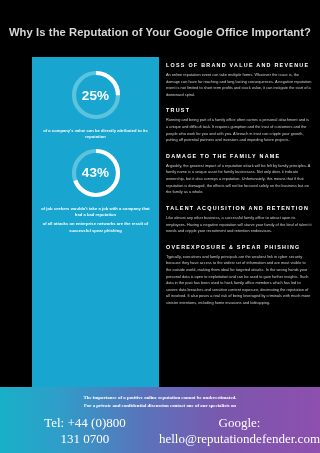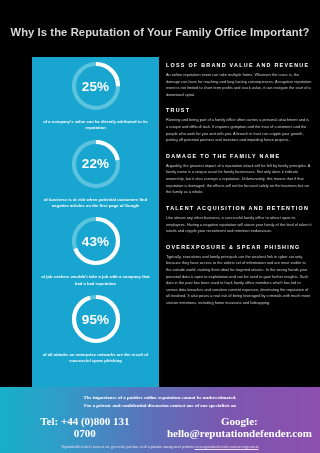--- a/index.html
+++ b/index.html
@@ -21,20 +21,21 @@
     letter-spacing:.1px;
     color:#d8d8d8;
   }
 
   
   .stats-panel {
     position:absolute;
     left:32px; top:57px;
     width:127px; height:330px;
     background:#18a5cf;
+    padding-top:9px;
   }
   .stat { width:100%; text-align:center; margin-bottom:3px; }
   .ring-wrap {
     position:relative;
     width:58px; height:58px;
     margin:0 auto 4px auto;
   }
   .ring-wrap svg { display:block; width:58px; height:58px; transform:rotate(-90deg); }
   .ring-bg { fill:none; stroke:#5cc3de; stroke-width:4.2; }
   .ring-fg { fill:none; stroke:#ffffff; stroke-width:4.2; stroke-linecap:butt; }
@@ -85,22 +86,22 @@
     font-family:"Liberation Serif", serif;
   }
   .f-lead {
     font-size:4.9px;
     font-weight:bold;
     line-height:1.62;
     color:#ffffff;
   }
   .f-contact {
     margin-top:5px;
-    font-size:11px;
-    font-weight:bold;
+    font-size:13px;
+    font-weight:normal;
     color:#ffffff;
     display:flex;
     justify-content:center;
     gap:24px;
     letter-spacing:0px;
     margin-left:35px;
   }
   .f-terms {
     margin-top:6px;
     font-size:3.5px;
@@ -115,65 +116,48 @@
     display:flex;
     justify-content:center;
     align-items:center;
     gap:6px;
   }
   .f-copy .sep { color:#cdbcd8; }
 </style>
 </head>
 <body>
 
-<h1 class="title">Why Is the Reputation of Your Family Office Important?</h1>
+<h1 class="title">Why Is the Reputation of Your Google Office Important?</h1>
 
 <section class="stats-panel">
 
   <div class="stat">
     <div class="ring-wrap">
       <svg viewBox="0 0 58 58">
         <circle class="ring-bg" cx="29" cy="29" r="22"></circle>
         <circle class="ring-fg" cx="29" cy="29" r="22" stroke-dasharray="34.55751918948772 103.67255756846316"></circle>
       </svg>
       <span class="ring-val">25%</span>
     </div>
     <p class="stat-caption">of a company's value can be directly attributed to its reputation</p>
   </div>
 
-  <div class="stat">
-    <div class="ring-wrap">
-      <svg viewBox="0 0 58 58">
-        <circle class="ring-bg" cx="29" cy="29" r="22"></circle>
-        <circle class="ring-fg" cx="29" cy="29" r="22" stroke-dasharray="30.410616886749196 107.81945987120169"></circle>
-      </svg>
-      <span class="ring-val">22%</span>
-    </div>
-    <p class="stat-caption">of business is at risk when potential customers find negative articles on the first page of Google</p>
-  </div>
 
   <div class="stat">
     <div class="ring-wrap">
       <svg viewBox="0 0 58 58">
         <circle class="ring-bg" cx="29" cy="29" r="22"></circle>
         <circle class="ring-fg" cx="29" cy="29" r="22" stroke-dasharray="95.3787529629861 42.851323794964784"></circle>
       </svg>
       <span class="ring-val">43%</span>
     </div>
     <p class="stat-caption">of job seekers wouldn't take a job with a company that had a bad reputation</p>
   </div>
 
   <div class="stat">
-    <div class="ring-wrap">
-      <svg viewBox="0 0 58 58">
-        <circle class="ring-bg" cx="29" cy="29" r="22"></circle>
-        <circle class="ring-fg" cx="29" cy="29" r="22" stroke-dasharray="131.31857292005333 6.9115038378975555"></circle>
-      </svg>
-      <span class="ring-val">95%</span>
-    </div>
     <p class="stat-caption">of all attacks on enterprise networks are the result of successful spear phishing</p>
   </div>
 
 </section>
 
 <main class="content">
   <div class="section">
     <h2>LOSS OF BRAND VALUE AND REVENUE</h2>
     <p>An online reputation event can take multiple forms. Whatever the issue is, the damage can have far reaching and long lasting consequences. A negative reputation event is not limited to short term profits and stock value, it can instigate the start of a downward spiral.</p>
   </div>

